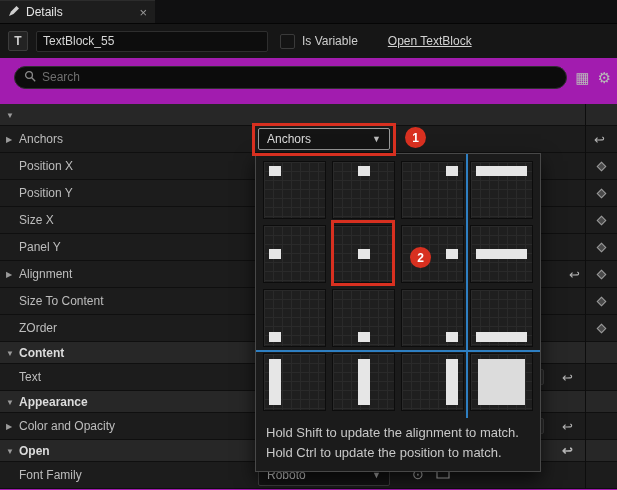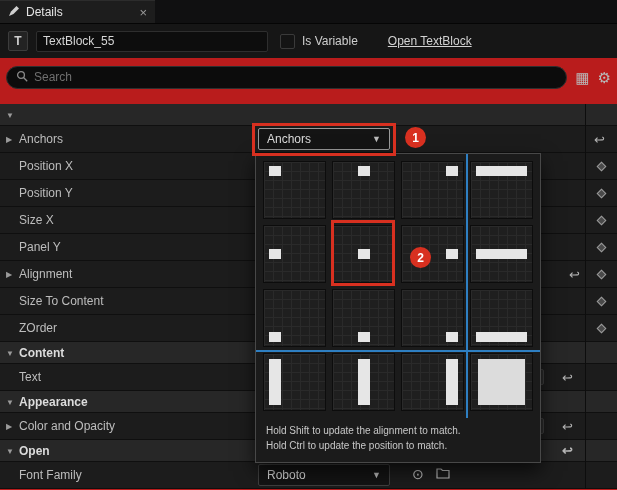--- a/index.html
+++ b/index.html
@@ -1,38 +1,38 @@
 <!DOCTYPE html>
 <html><head>
 <meta charset="utf-8">
 <style>
   * { margin:0; padding:0; box-sizing:border-box; }
   html,body { background:#000; }
   .window {
     position:relative; width:617px; height:490px; overflow:hidden;
-    background:#b91c1c; color:#bdbdbd;
+    background:#a21caf; color:#bdbdbd;
     font-family:"Liberation Sans", sans-serif; font-size:12px;
   }
   
   .tabbar { height:24px; background:#101011; display:flex; border-bottom:1px solid #050505; }
   .tab { display:flex; align-items:center; gap:6px; padding:0 8px; width:155px;
          background:#1d1d1d; color:#e4e4e4; border-top:1px solid #2c2c2c; }
   .tab-title { flex:1; }
   .tab-close { color:#9a9a9a; font-size:13px; cursor:default; }
   
   .name-row { height:34px; display:flex; align-items:center; padding:0 8px; background:#161616; }
   .type-icon { width:20px; height:20px; background:#232323; border:1px solid #3c3c3c; border-radius:2px;
                color:#cfcfcf; display:flex; align-items:center; justify-content:center; font-weight:bold; }
   .name-input { margin-left:8px; width:232px; height:21px; background:#0d0d0d; border:1px solid #2e2e2e;
                 border-radius:2px; color:#d6d6d6; padding:0 6px; font:12px "Liberation Sans", sans-serif; }
   .checkbox { width:15px; height:15px; margin-left:12px; background:#141414; border:1px solid #3a3a3a; border-radius:2px; }
   .is-var-label { margin-left:7px; color:#cfcfcf; }
   .open-link { margin-left:30px; color:#d2d2d2; text-decoration:underline; cursor:default; }
   
-  .search-row { height:38px; display:flex; align-items:center; padding:0 6px; gap:8px; }
+  .search-row { height:38px; display:flex; align-items:center; padding:0 6px; gap:8px;margin-left:8px; }
   .search-box { flex:1; display:flex; align-items:center; gap:6px; height:23px;
                 background:#0c0c0c; border:1px solid #2f2f2f; border-radius:12px; padding:0 9px; }
   .search-input { flex:1; background:transparent; border:none; outline:none; color:#cfcfcf;
                   font:12px "Liberation Sans", sans-serif; }
   .search-input::placeholder { color:#6f6f6f; }
   .tool-icon { color:#b9b9b9; font-size:15px; line-height:1; }
   
   .prop-grid { margin-top:8px; position:relative; }
   .prow { height:27px; display:flex; align-items:center; background:#1c1c1c;
           border-bottom:1px solid #0f0f0f; padding-left:19px; position:relative; }
@@ -62,21 +62,21 @@
            background-size:9px 9px; }
   .mark { position:absolute; background:#e6e6e6; }
   .sq { width:12px; height:10px; }
   .hb { height:10px; left:5px; right:5px; }
   .vb { width:12px; top:5px; bottom:5px; }
   .fillm { left:7px; right:7px; top:5px; bottom:5px; background:#dcdcdc; }
   .t { top:4px; } .b { bottom:4px; } .l { left:5px; } .r { right:5px; }
   .hm { left:50%; margin-left:-6px; } .vm { top:50%; margin-top:-5px; }
   .vline { position:absolute; left:210px; top:0; width:2px; height:264px; background:#2e7fc2; z-index:3; }
   .hline { position:absolute; top:196px; left:0; right:0; height:2px; background:#2e7fc2; z-index:3; }
-  .apopup-hints { padding:5px 10px 9px; font-size:10px; line-height:1.5; color:#c8c8c8; }
+  .apopup-hints { padding:5px 10px 9px; font-size:13px; line-height:1.5; color:#c8c8c8; }
   
   .anno-box { position:absolute; border:3px solid #d83020; z-index:10; }
   .anno-box1 { left:252px; top:123px; width:144px; height:33px; }
   .anno-box2 { left:331px; top:220px; width:64px; height:66px; }
   .anno-circle { position:absolute; width:21px; height:21px; border-radius:50%; background:#d83020;
                  color:#ffffff; font-weight:bold; font-size:12px; display:flex; align-items:center;
                  justify-content:center; z-index:10; }
   .anno-c1 { left:405px; top:127px; }
   .anno-c2 { left:410px; top:247px; }
 </style>

